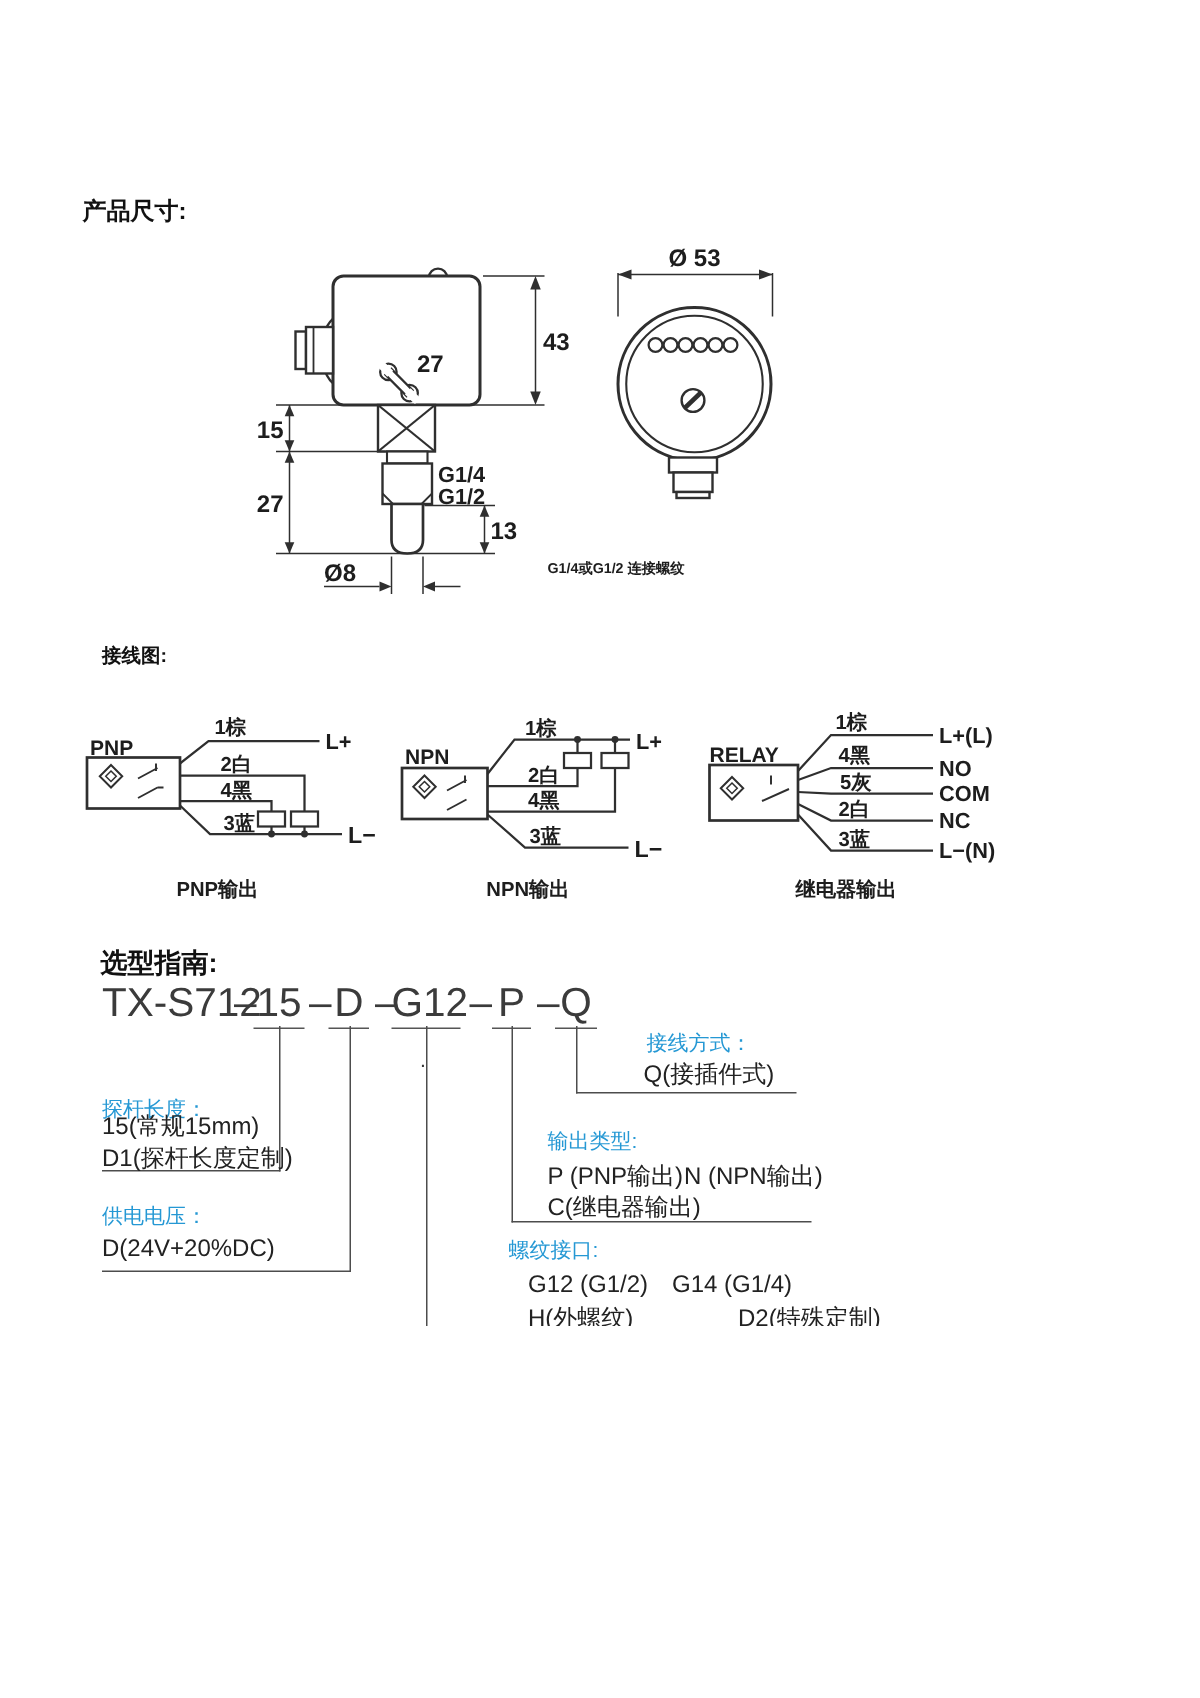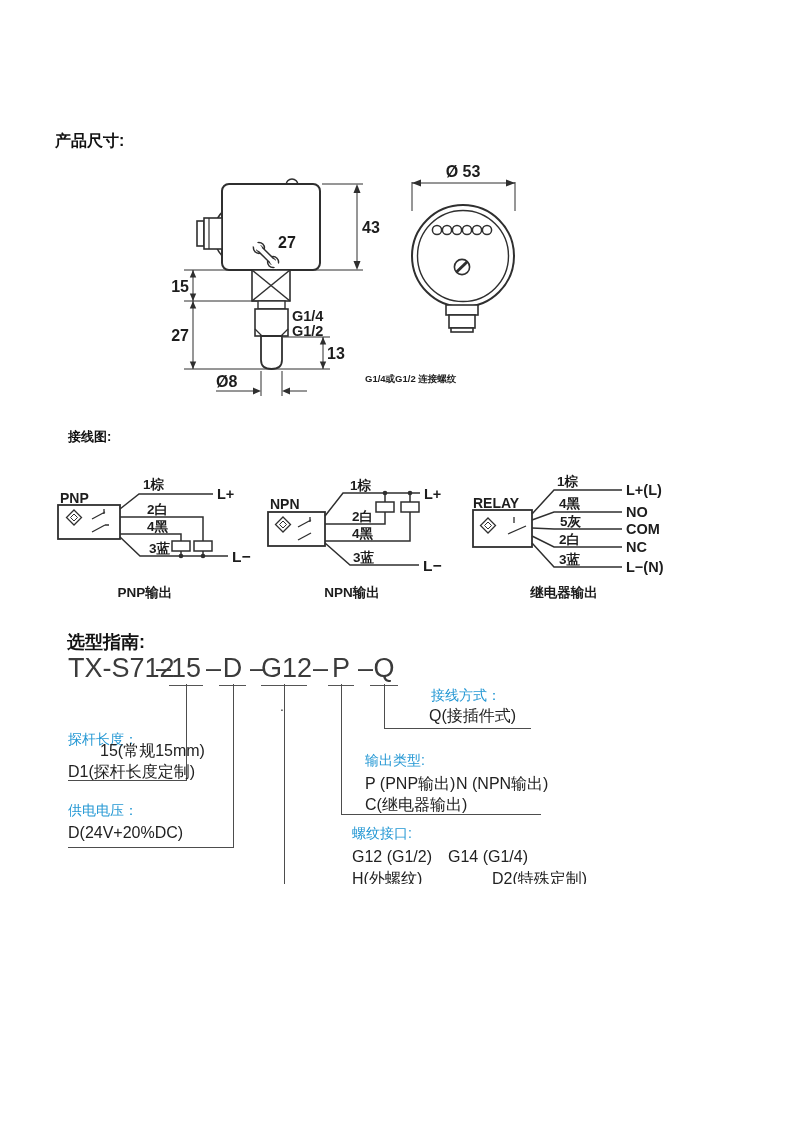--- a/index.html
+++ b/index.html
@@ -238,33 +238,33 @@
 
   <span class="stray" style="left:280px;top:698px;">.</span>
 
   <div class="tree" style="left:68px;top:684px;width:118px;height:96px;border-right-width:1.4px;border-bottom-width:1.4px;"></div>
   <div class="tree" style="left:68px;top:684px;width:165px;height:163px;border-right-width:1.4px;border-bottom-width:1.4px;"></div>
   <div class="tree" style="left:284px;top:684px;width:249px;height:209px;border-left-width:1.4px;border-bottom-width:1.4px;"></div>
   <div class="tree" style="left:341px;top:684px;width:199px;height:130px;border-left-width:1.4px;border-bottom-width:1.4px;"></div>
   <div class="tree" style="left:384px;top:684px;width:146px;height:44px;border-left-width:1.4px;border-bottom-width:1.4px;"></div>
 
   <div class="sel-label" style="left:68px;top:731px;">探杆长度：</div>
-  <div class="sel-opt" style="left:68px;top:741px;margin-left:32px;">15(常规15mm)</div>
+  <div class="sel-opt" style="left:68px;top:741px;">15(常规15mm)</div>
   <div class="sel-opt" style="left:68px;top:762px;">D1(探杆长度定制)</div>
 
   <div class="sel-label" style="left:68px;top:802px;">供电电压：</div>
   <div class="sel-opt" style="left:68px;top:824px;">D(24V+20%DC)</div>
 
   <div class="sel-label" style="left:431px;top:687px;">接线方式：</div>
   <div class="sel-opt" style="left:429px;top:706px;">Q(接插件式)</div>
 
   <div class="sel-label" style="left:365px;top:752px;">输出类型:</div>
   <div class="sel-opt" style="left:365px;top:774px;">P (PNP输出)</div>
   <div class="sel-opt" style="left:456px;top:774px;text-align:right;">N (NPN输出)</div>
   <div class="sel-opt" style="left:365px;top:795px;">C(继电器输出)</div>
 
-  <div class="sel-label" style="left:352px;top:825px;">螺纹接口:</div>
+  <div class="sel-label" style="left:339px;top:825px;">螺纹接口:</div>
   <div class="sel-opt" style="left:352px;top:848px;">G12 (G1/2)</div>
   <div class="sel-opt" style="left:448px;top:848px;">G14 (G1/4)</div>
   <div class="sel-opt" style="left:352px;top:869px;">H(外螺纹)</div>
   <div class="sel-opt" style="left:448px;top:869px;margin-left:44px;">D2(特殊定制)</div>
 
 </div>
 
 </body></html>

